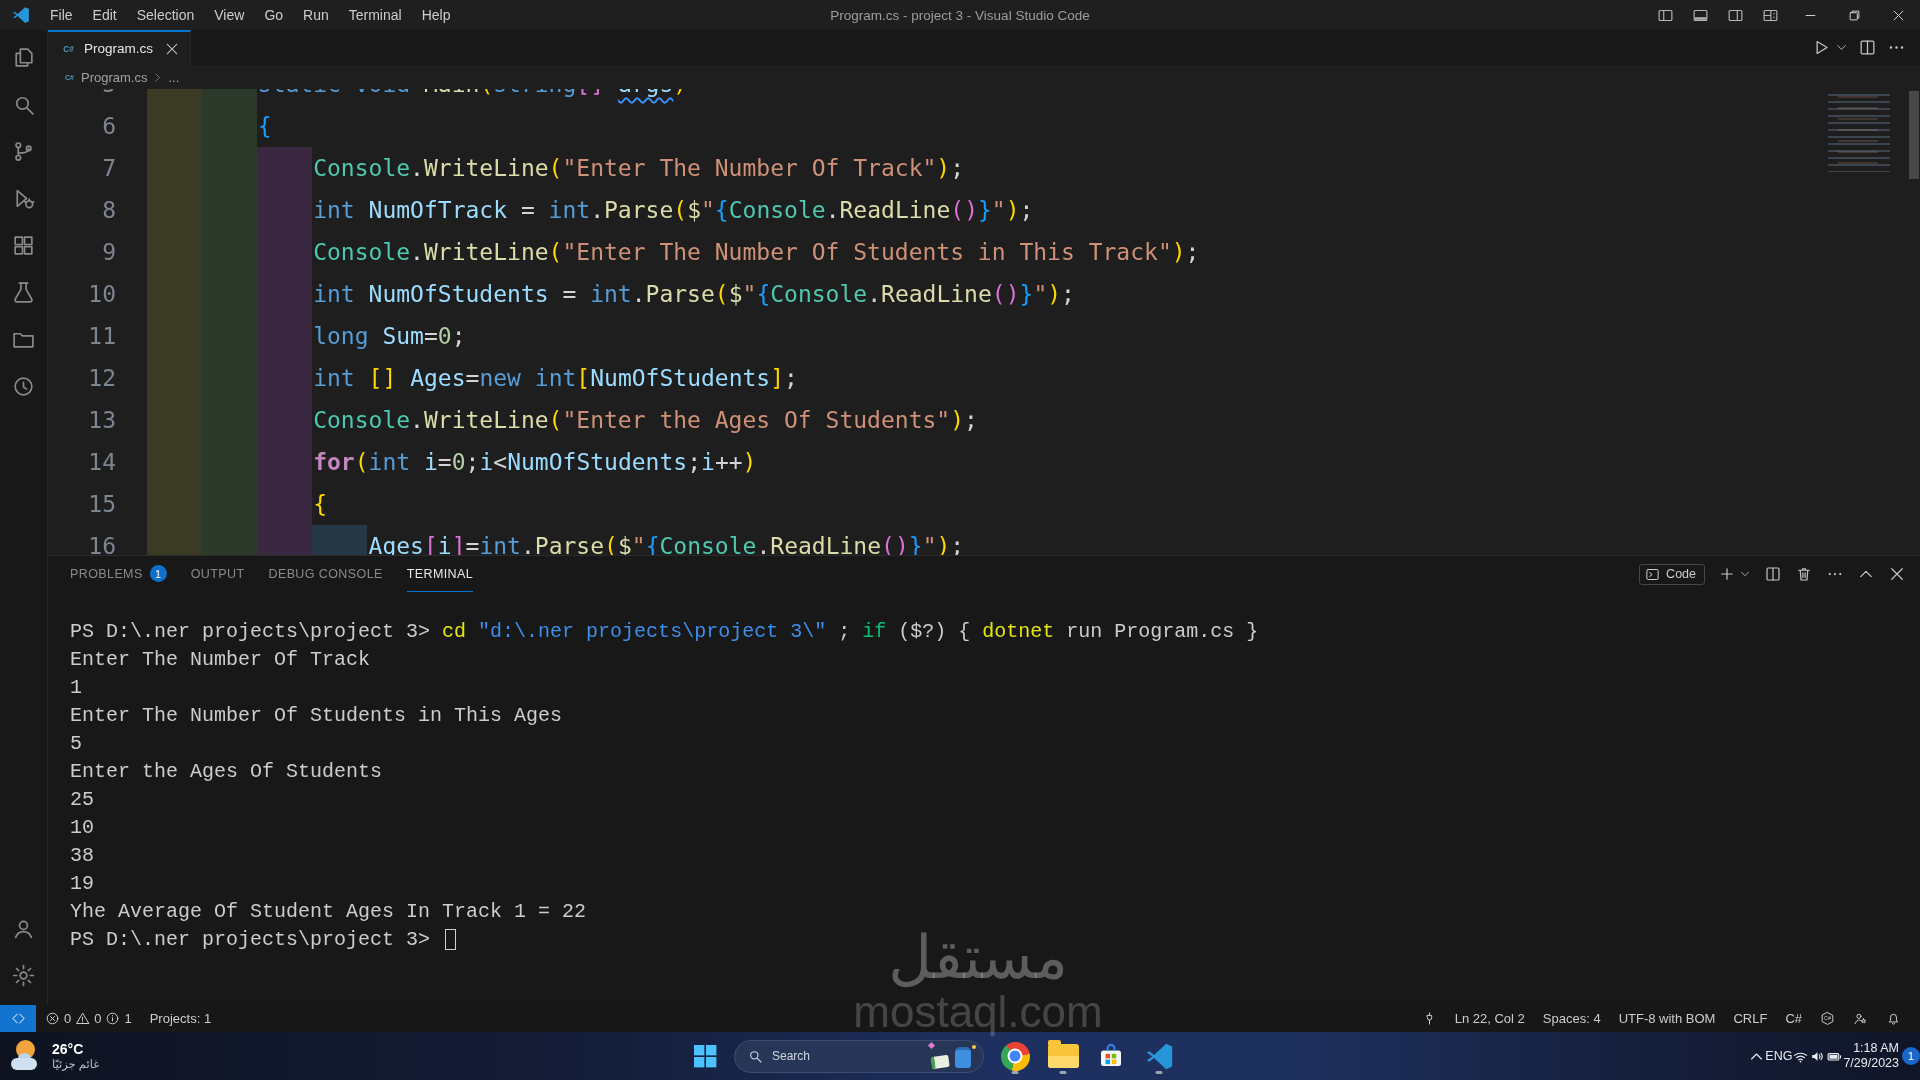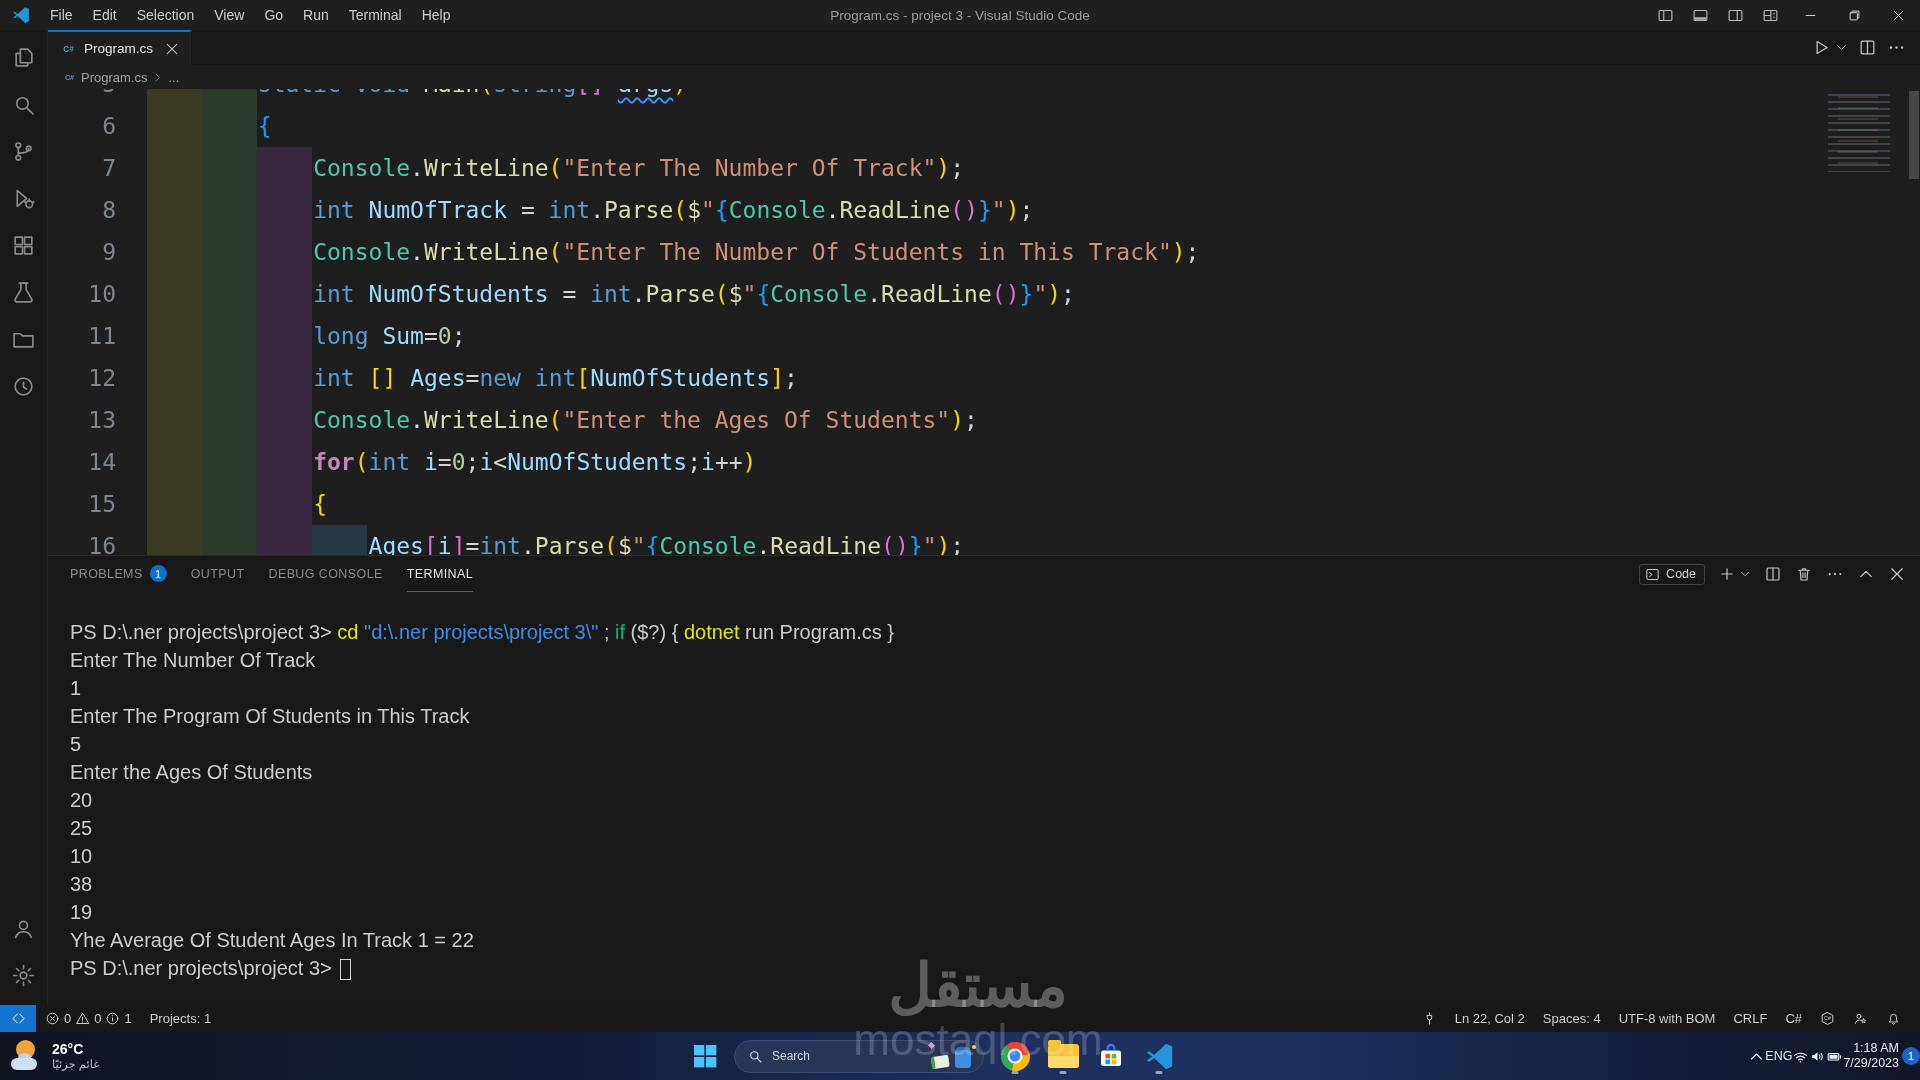--- a/index.html
+++ b/index.html
@@ -86,21 +86,21 @@
     align-items:center; gap:7px; border-bottom:1.5px solid transparent; }
   .ptab.active { color:#e7e7e7; border-bottom:1.5px solid #0078d4; }
   .badge { background:#0e70c8; color:#fff; min-width:17px; height:17px; border-radius:50%;
     display:inline-flex; align-items:center; justify-content:center; font-size:11px; }
   .pacts { display:flex; align-items:center; color:#c5c5c5; }
   .pacts .act { width:18px; height:18px; margin-left:13px; }
   .pacts .sm { width:12px; height:12px; margin-left:3px; }
   .shell-btn { display:flex; align-items:center; gap:6px; border:1px solid #454545; border-radius:3px;
     padding:2px 8px 2px 5px; font-size:12.5px; color:#cccccc; }
   .sb-ic { width:15px; height:15px; }
-  #terminal { padding:26px 18px 0 22px; font-family:Liberation Sans, sans-serif; font-size:20px; }
+  #terminal { padding:26px 18px 0 22px; font-family:Liberation Mono, monospace; font-size:20px; }
   .tline { height:28px; line-height:28px; white-space:pre; }
   .cursor { display:inline-block; width:11px; height:21px; border:1.5px solid #cfcfcf;
     vertical-align:middle; margin-left:3px; }
 
   
   #statusbar { height:27px; flex:0 0 27px; background:#171717; display:flex;
     justify-content:space-between; align-items:center; color:#cccccc; font-size:13px; }
   .sb-left, .sb-right { display:flex; align-items:center; height:100%; }
   .sb-remote { width:36px; height:100%; background:#1374cf; color:#fff; display:flex!important;
     align-items:center; justify-content:center; }
@@ -156,21 +156,21 @@
   .tk-tray { position:absolute; right:0; display:flex; align-items:center; gap:0; color:#e8ebf0; }
   .tr-ic { width:17px; height:17px; color:#e8ebf0; }
   .tr-lang { font-size:12.5px; }
   .tr-clock { text-align:right; font-size:12.5px; line-height:15px; }
   .tr-badge { width:18px; height:18px; border-radius:50%; background:#1a66c9; color:#fff;
     font-size:11.5px; display:flex; align-items:center; justify-content:center; margin-left:3px; }
 
   
   #watermark { position:absolute; left:828px; top:928px; width:300px; z-index:50;
     text-align:center; pointer-events:none; }
-  .wm-ar { font-size:60px; font-weight:bold; color:rgba(255,255,255,.30); direction:rtl; line-height:60px;margin-top:28px; }
+  .wm-ar { font-size:60px; font-weight:normal; color:rgba(255,255,255,.30); direction:rtl; line-height:60px; }
   .wm-en { font-size:44px; font-weight:normal; color:rgba(255,255,255,.20); line-height:44px; margin-top:2px; }
 </style>
 </head>
 <body>
 
 <div id="root">
 
   <div id="titlebar">
     <div class="tb-left">
       <span class="vsc-logo" data-icon="vscode-logo">
@@ -486,24 +486,23 @@
                 <svg viewBox="0 0 24 24" fill="none" stroke="currentColor" stroke-width="1.6" stroke-linecap="round" stroke-linejoin="round">
                   <path d="M5 5l14 14M19 5 5 19"></path>
                 </svg>
               </span>
           </div>
         </div>
         <div id="terminal">
             <div class="tline"><span style="color: rgb(204, 204, 204);">PS D:\.ner projects\project 3&gt; </span><span style="color: rgb(229, 229, 16);">cd</span><span style="color: rgb(204, 204, 204);"> </span><span style="color: rgb(59, 142, 234);">"d:\.ner projects\project 3\"</span><span style="color: rgb(204, 204, 204);"> ; </span><span style="color: rgb(13, 188, 121);">if</span><span style="color: rgb(204, 204, 204);"> ($?) { </span><span style="color: rgb(229, 229, 16);">dotnet</span><span style="color: rgb(204, 204, 204);"> run Program.cs }</span></div>
             <div class="tline"><span style="color: rgb(204, 204, 204);">Enter The Number Of Track</span></div>
             <div class="tline"><span style="color: rgb(204, 204, 204);">1</span></div>
-            <div class="tline"><span style="color: rgb(204, 204, 204);">Enter The Program Of Students in This Track</span></div>
+            <div class="tline"><span style="color: rgb(204, 204, 204);">Enter The Number Of Students in This Ages</span></div>
             <div class="tline"><span style="color: rgb(204, 204, 204);">5</span></div>
             <div class="tline"><span style="color: rgb(204, 204, 204);">Enter the Ages Of Students</span></div>
-            <div class="tline"><span style="color: rgb(204, 204, 204);">20</span></div>
             <div class="tline"><span style="color: rgb(204, 204, 204);">25</span></div>
             <div class="tline"><span style="color: rgb(204, 204, 204);">10</span></div>
             <div class="tline"><span style="color: rgb(204, 204, 204);">38</span></div>
             <div class="tline"><span style="color: rgb(204, 204, 204);">19</span></div>
             <div class="tline"><span style="color: rgb(204, 204, 204);">Yhe Average Of Student Ages In Track 1 = 22</span></div>
             <div class="tline"><span style="color: rgb(204, 204, 204);">PS D:\.ner projects\project 3&gt; </span><span class="cursor"></span></div>
           </div>
       </div>
     </div>
   </div>

